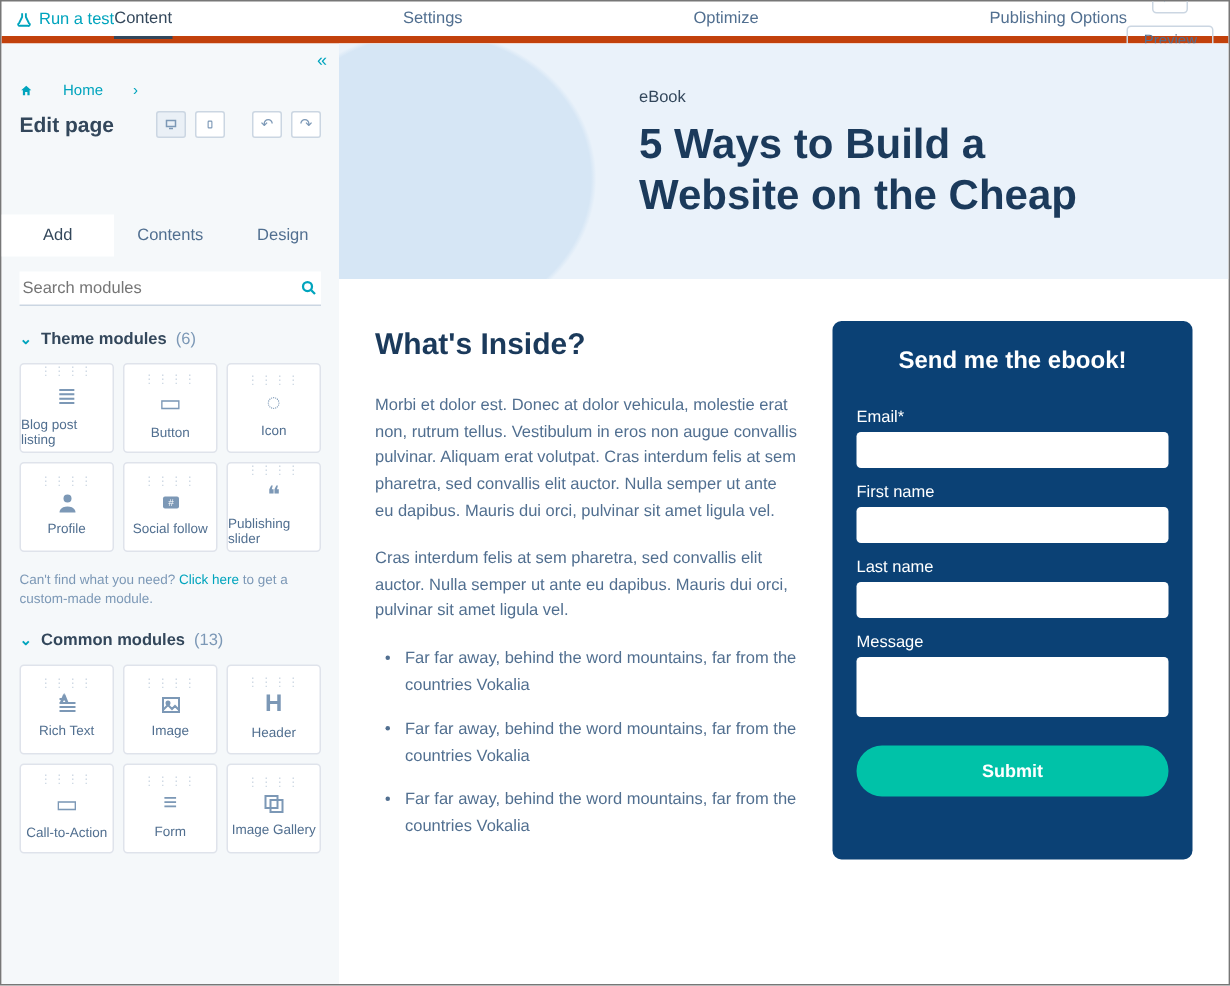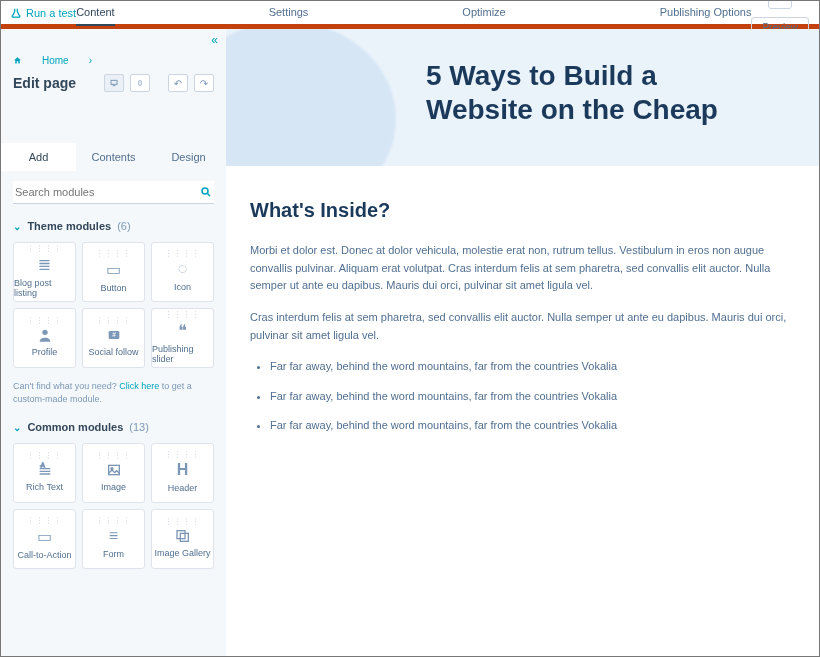--- a/index.html
+++ b/index.html
@@ -233,30 +233,43 @@
               <rect x="8" y="8" width="12" height="12"></rect>
             </svg>
           </span>
           <span>Image Gallery</span>
         </div>
     </div>
   </div>
 
   <div class="content">
     <div class="hero">
+      <div class="eyebrow">eBook</div>
       <h1>
         <span>5 Ways to Build a</span><br><span>Website on the Cheap</span>
       </h1>
     </div>
     <div class="bodyrow">
       <div class="bodytext">
         <h2>What's Inside?</h2>
         <p>Morbi et dolor est. Donec at dolor vehicula, molestie erat non, rutrum tellus. Vestibulum in eros non augue convallis pulvinar. Aliquam erat volutpat. Cras interdum felis at sem pharetra, sed convallis elit auctor. Nulla semper ut ante eu dapibus. Mauris dui orci, pulvinar sit amet ligula vel.</p>
         <p>Cras interdum felis at sem pharetra, sed convallis elit auctor. Nulla semper ut ante eu dapibus. Mauris dui orci, pulvinar sit amet ligula vel.</p>
         <ul>
           <li>Far far away, behind the word mountains, far from the countries Vokalia</li>
           <li>Far far away, behind the word mountains, far from the countries Vokalia</li>
           <li>Far far away, behind the word mountains, far from the countries Vokalia</li>
         </ul>
       </div>
+      <div class="formcard">
+        <h3>Send me the ebook!</h3>
+        <label>Email*</label>
+        <input style="">
+        <label>First name</label>
+        <input style="">
+        <label>Last name</label>
+        <input style="">
+        <label>Message</label>
+        <textarea style=""></textarea>
+        <button class="submit">Submit</button>
+      </div>
     </div>
   </div>
 </div>
 
 </body></html>

